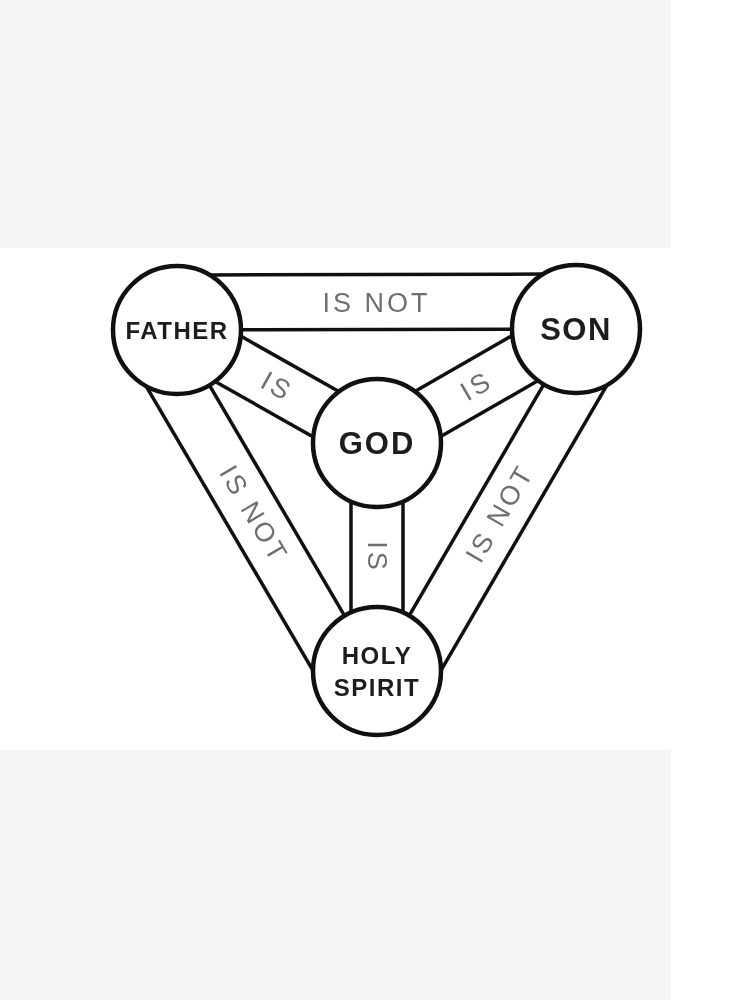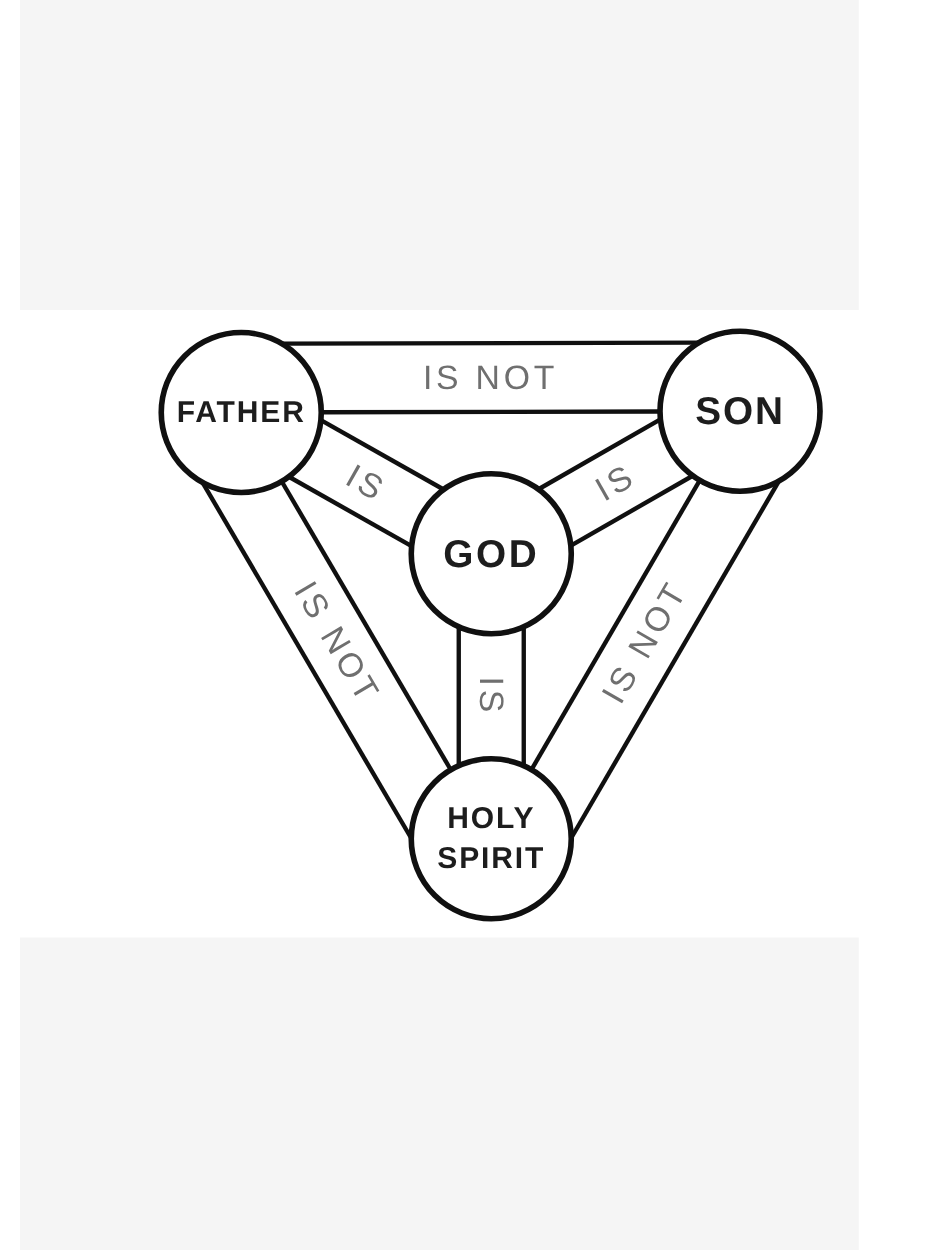--- a/index.html
+++ b/index.html
@@ -3,21 +3,20 @@
 <meta charset="utf-8">
 <style>
   html, body { margin: 0; padding: 0; background: #ffffff; }
   .canvas {
     position: relative;
     width: 671px;
     height: 1000px;
     background: #ffffff;
     overflow: hidden;
     font-family: "Liberation Sans", "DejaVu Sans", sans-serif;
-    margin-left: 16px;
   }
   .letterbox {
     position: absolute;
     left: 0;
     width: 750px;
   }
   .letterbox.top { top: 0; height: 248px; }
   .letterbox.bottom { top: 750px; height: 250px; }
   .diagram-svg {
     position: absolute;

